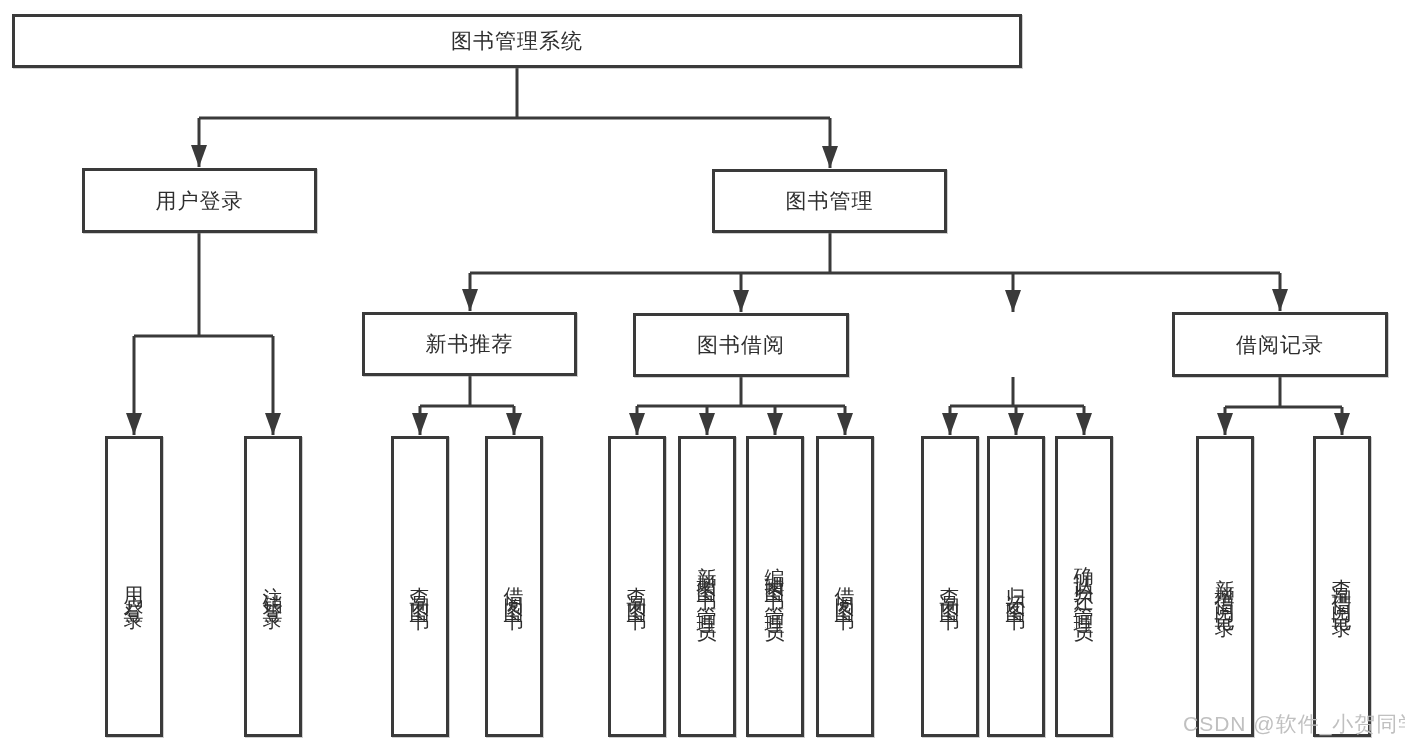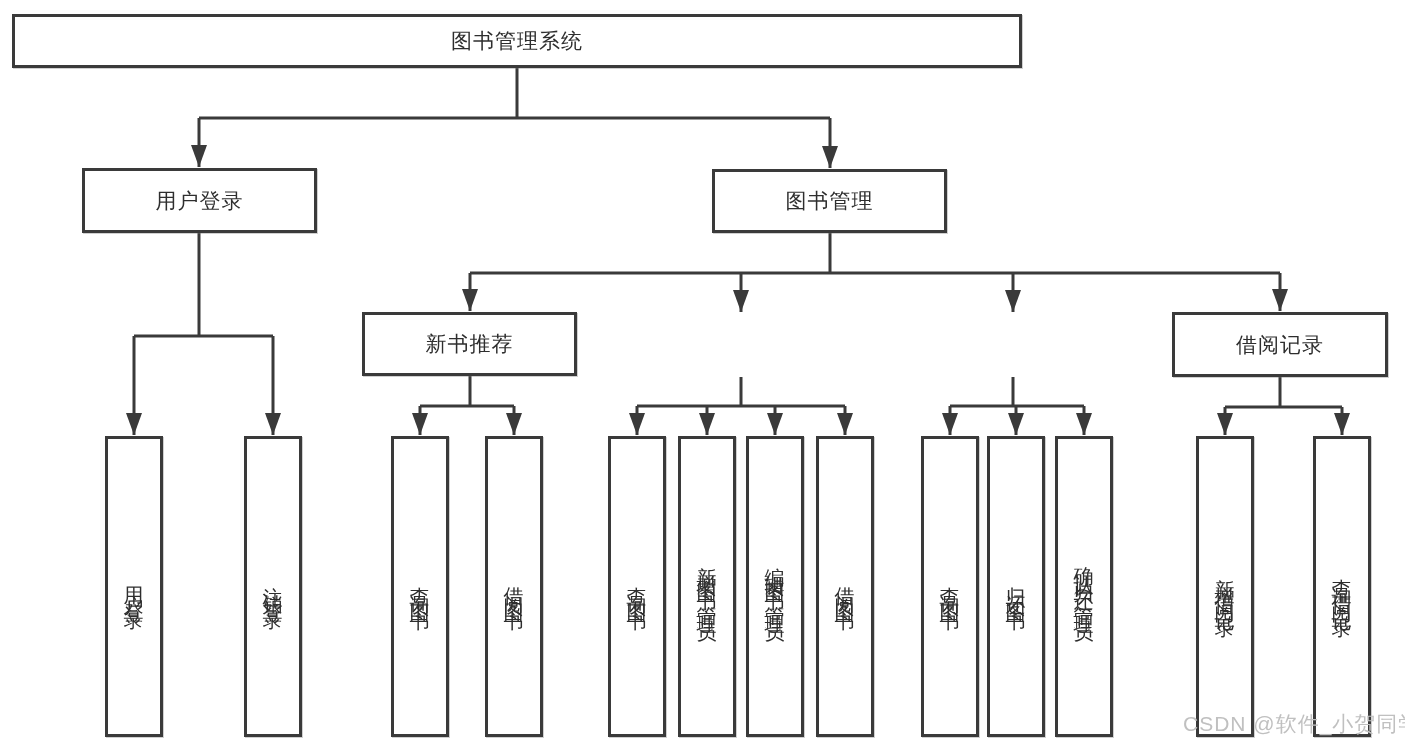--- a/index.html
+++ b/index.html
@@ -88,20 +88,21 @@
       <polygon points="1334,413 1350,413 1342,435"></polygon>
     </g>
   </svg>
 
   <div class="box hbox" style="left:12px;top:14px;width:1010px;height:54px">图书管理系统</div>
 
   <div class="box hbox" style="left:82px;top:168px;width:235px;height:65px">用户登录</div>
   <div class="box hbox" style="left:362px;top:312px;width:215px;height:64px">新书推荐</div>
 
   <div class="box hbox" style="left:712px;top:169px;width:235px;height:64px">图书管理</div>
+  <div class="box hbox" style="left:633px;top:313px;width:216px;height:64px">图书借阅</div>
   <div class="box hbox" style="left:1172px;top:312px;width:216px;height:65px">借阅记录</div>
 
   <div class="box vbox" style="left:105px;top:436px;width:58px;height:301px">用户登录</div>
   <div class="box vbox" style="left:244px;top:436px;width:58px;height:301px">注销登录</div>
 
   <div class="box vbox" style="left:391px;top:436px;width:58px;height:301px">查询图书</div>
   <div class="box vbox" style="left:485px;top:436px;width:58px;height:301px">借阅图书</div>
 
   <div class="box vbox" style="left:608px;top:436px;width:58px;height:301px">查询图书</div>
   <div class="box vbox" style="left:678px;top:436px;width:58px;height:301px">新增图书（管理员）</div>

